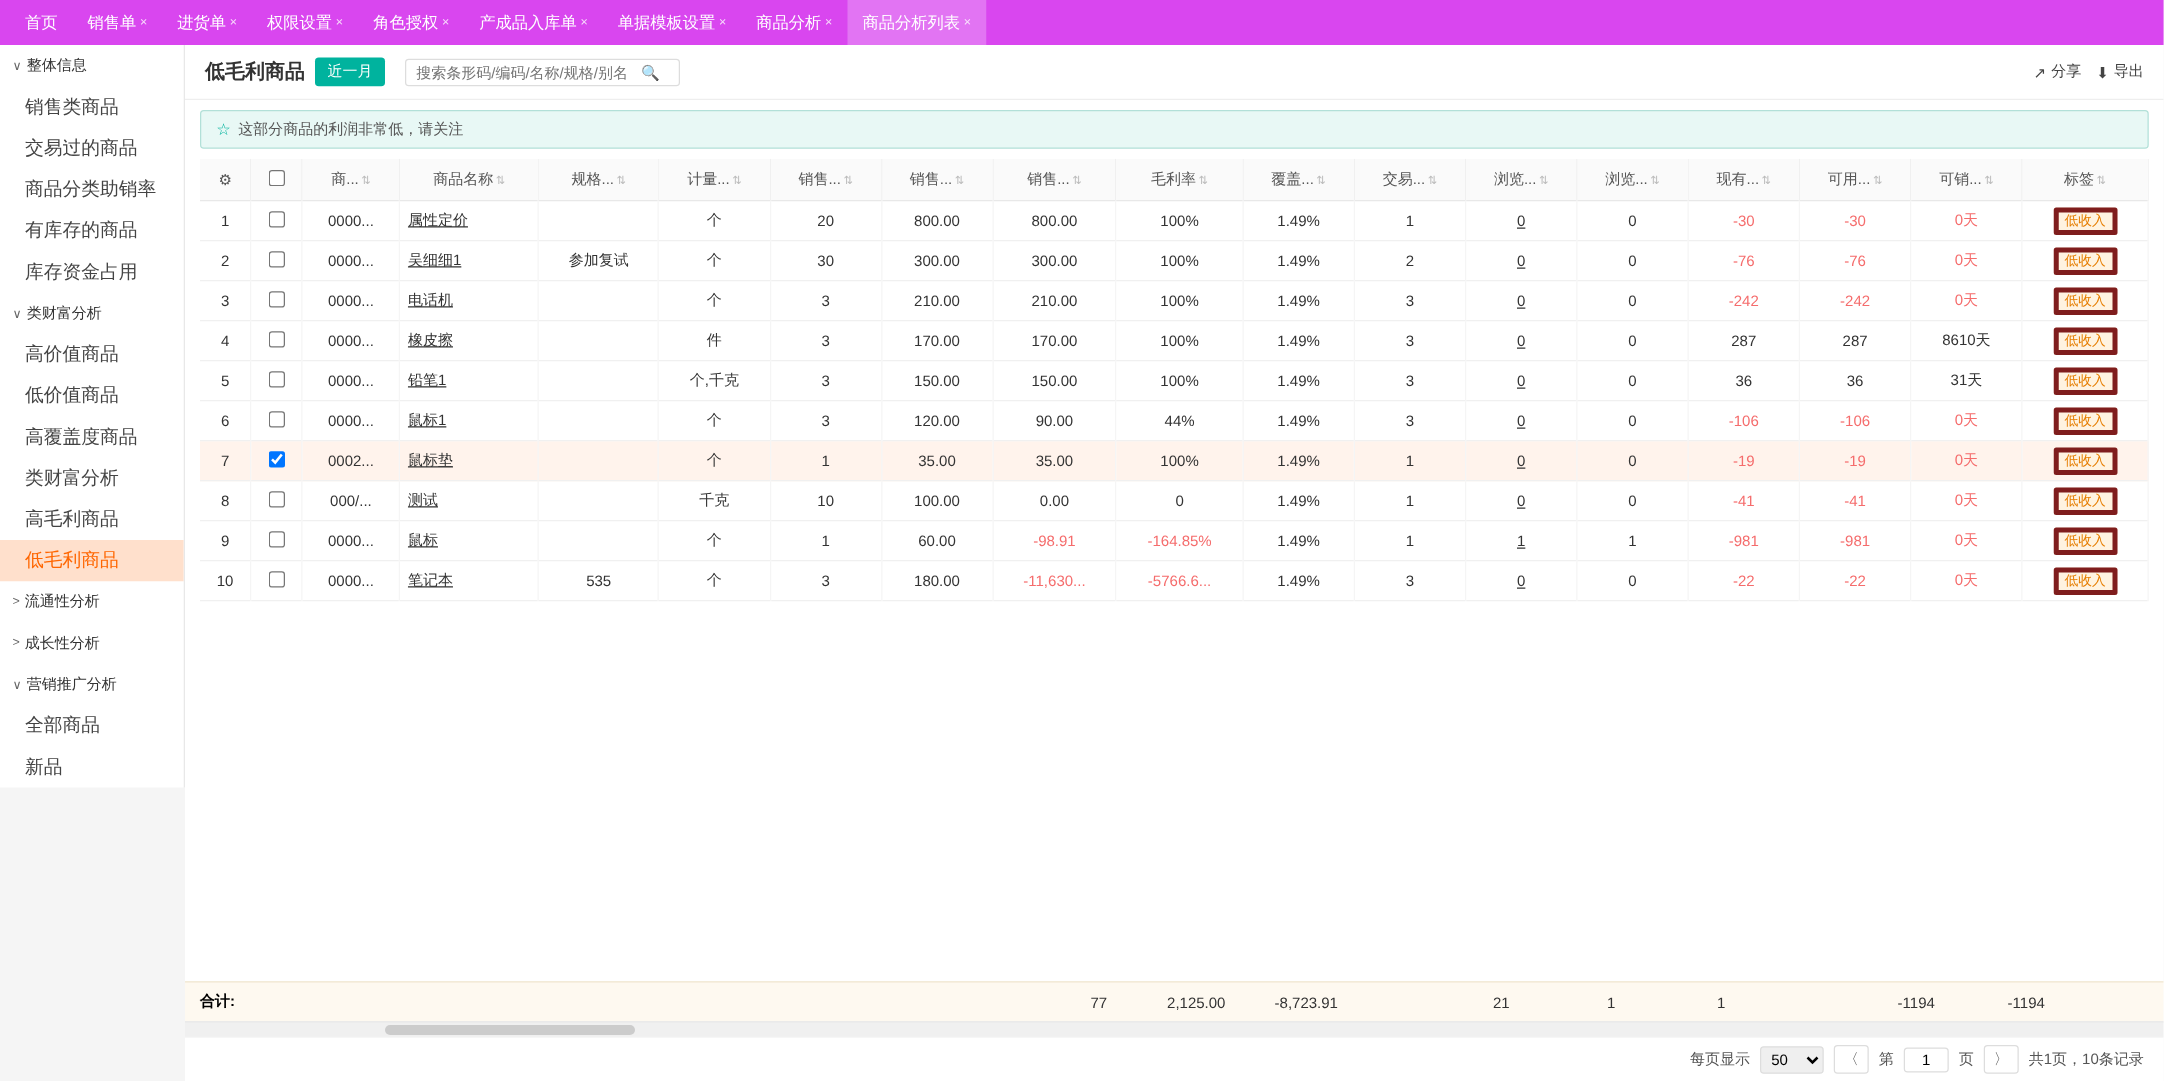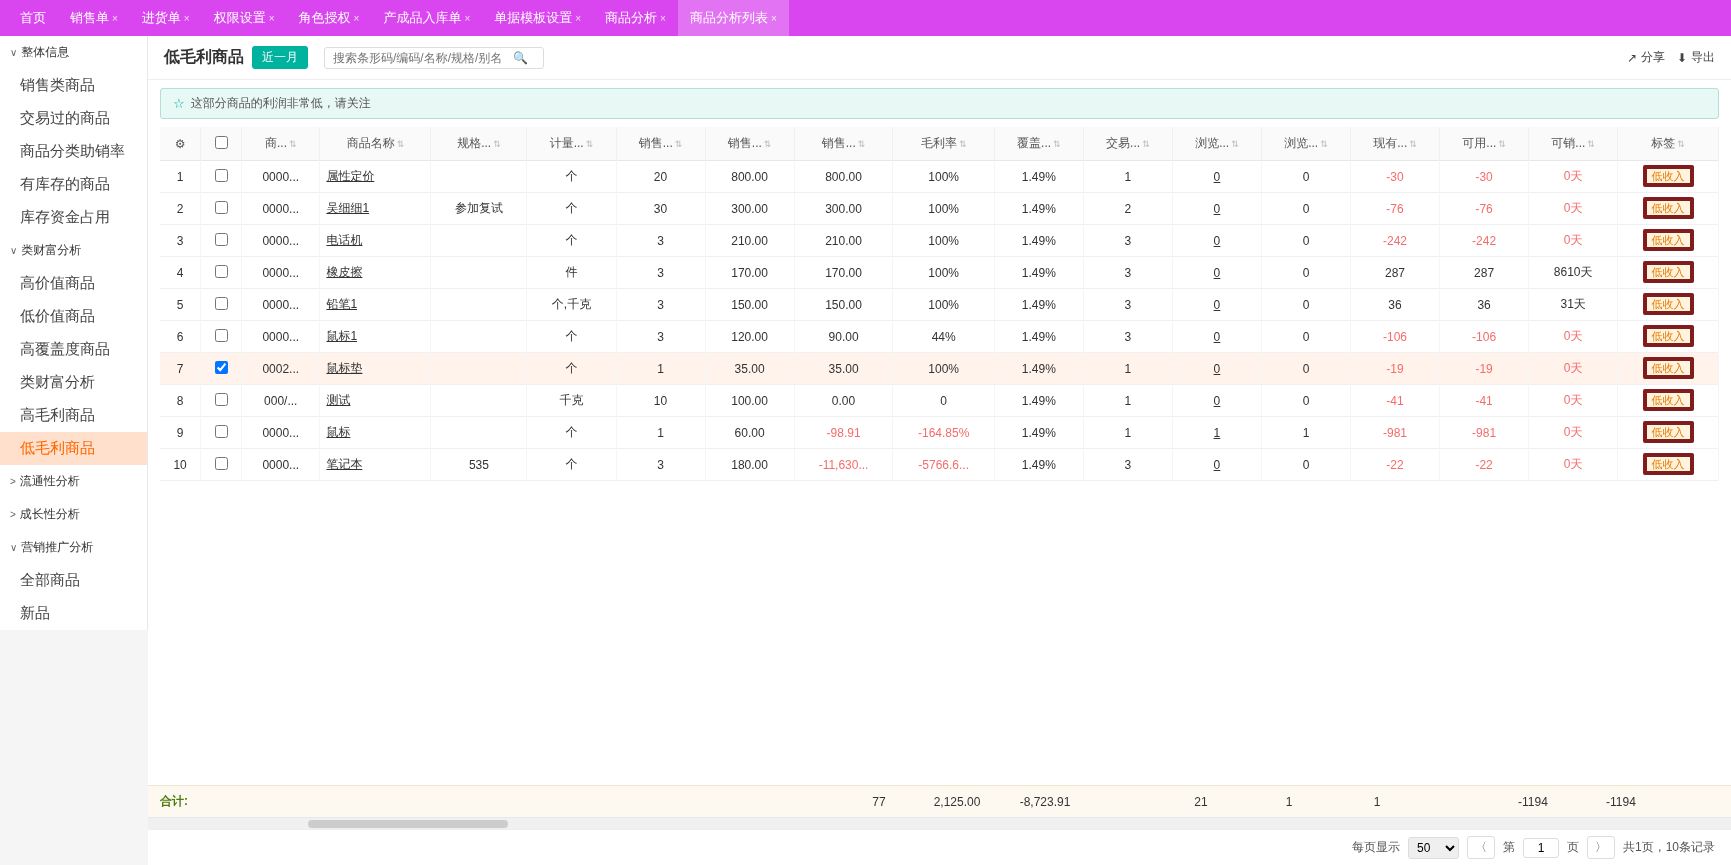--- a/index.html
+++ b/index.html
@@ -191,21 +191,21 @@
     
     
     .table-footer {
       background: #fef9f0;
       border-top: 1px solid #f0e6d0;
       padding: 7px 12px;
       display: flex;
       align-items: center;
       gap: 8px;
     }
-    .footer-label { color: #4d7c0f; font-weight: bold; font-size: 12px; }
+    .footer-label { color: #000000; font-weight: bold; font-size: 12px; }
     .footer-spacer { flex: 1; }
     .footer-cell {
       min-width: 80px;
       text-align: center;
       color: #333;
       font-size: 12px;
     }
     
     
     .pagination-bar {

